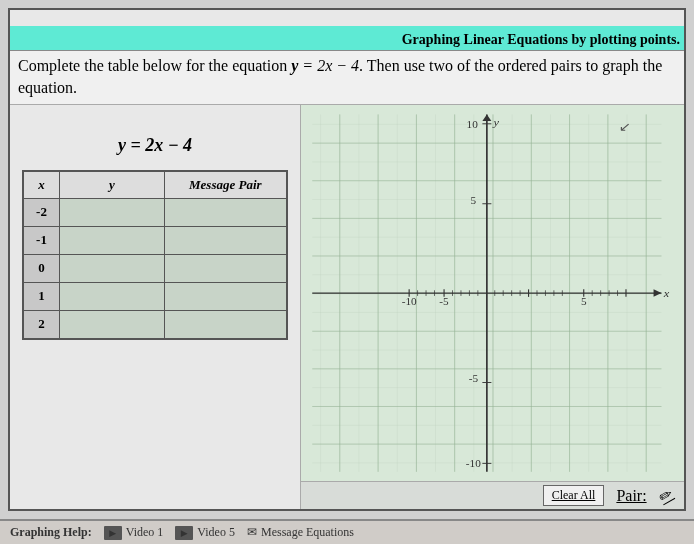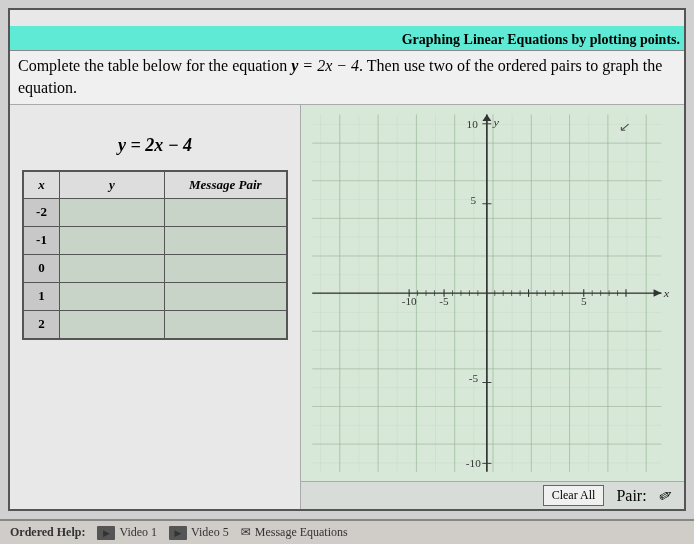--- a/index.html
+++ b/index.html
@@ -134,20 +134,21 @@
     }
 
     .bottom-bar {
       display: flex;
       justify-content: flex-end;
       align-items: center;
       padding: 3px 12px;
       gap: 12px;
       background: #d8dcd8;
       border-top: 1px solid #aaa;
+      text-decoration: underline;
     }
 
     .bottom-bar button {
       font-size: 12px;
       padding: 2px 8px;
       cursor: pointer;
       background: #f0f0f0;
       border: 1px solid #666;
       font-family: inherit;
     }
@@ -327,21 +328,21 @@
         <button>Clear All</button>
         <span>Pair:</span>
         <span class="draw-icon">✏</span>
       </div>
     </div>
   </div>
 </div>
 
 <div class="footer-bar">
   <span>
-    <strong>Ordered Help:</strong>
+    <strong>Graphing Help:</strong>
   </span>
   <span>
     <span class="footer-btn">▶</span>
     <span>Video 1</span>
   </span>
   <span>
     <span class="footer-btn">▶</span>
     <span>Video 5</span>
   </span>
   <span>

